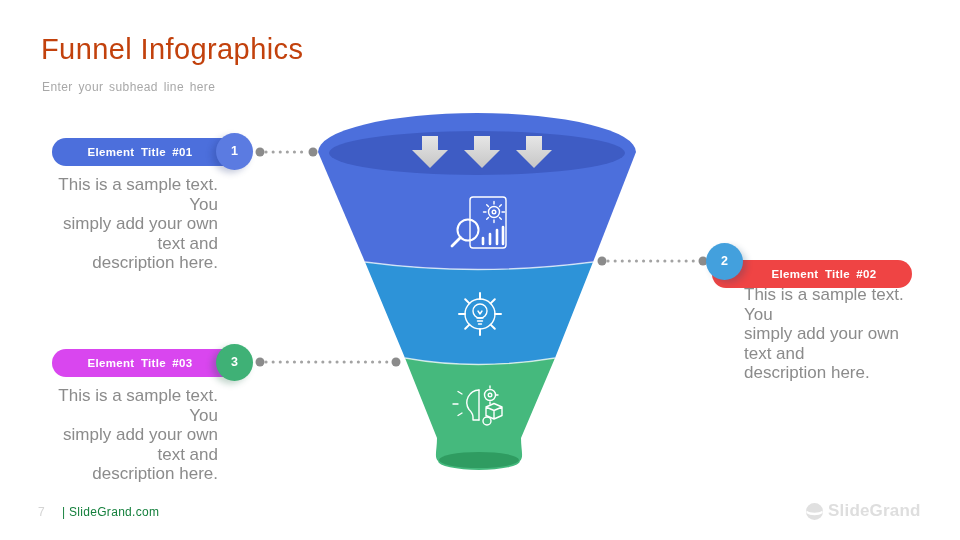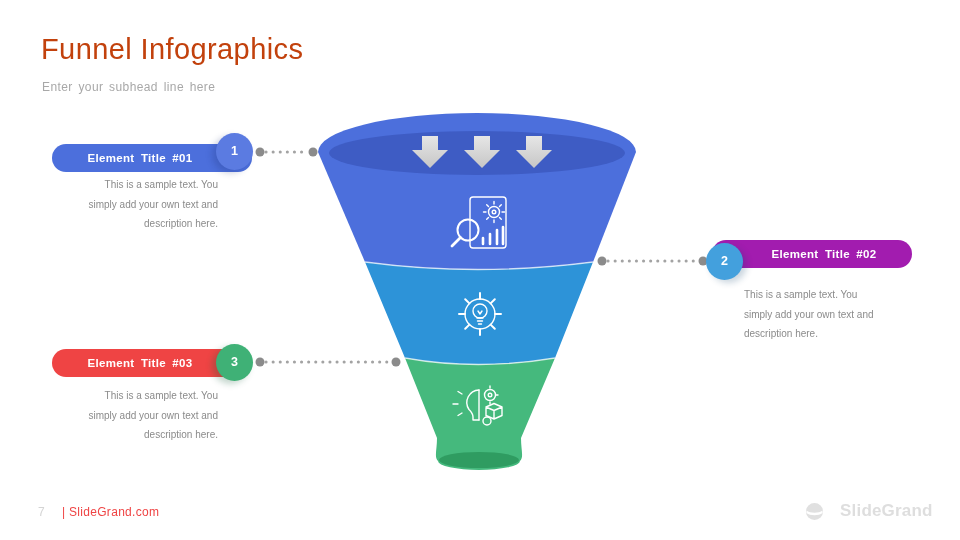--- a/index.html
+++ b/index.html
@@ -16,44 +16,44 @@
   .subtitle {
     position:absolute; left:42px; top:80px; font-size:12px; color:#a8a8a8;
     letter-spacing:0.4px; word-spacing:2px;
   }
 
   .pill {
     position:absolute; height:28px; width:200px; border-radius:14px;
     color:#ffffff; font-size:11.5px; font-weight:700; line-height:28px;
     text-align:center; letter-spacing:0.3px; word-spacing:3px; box-sizing:border-box;
   }
-  .pill-1 { left:52px;  top:144px; background:#4c6fdc; padding-right:24px; }
-  .pill-2 { left:712px; top:240px; background:#a21caf; padding-left:24px; }
-  .pill-3 { left:52px;  top:349px; background:#ef4444; padding-right:24px; }
+  .pill-1 { left:52px;  top:138px; background:#4c6fdc; padding-right:24px; }
+  .pill-2 { left:712px; top:260px; background:#ef4444; padding-left:24px; }
+  .pill-3 { left:52px;  top:349px; background:#d946ef; padding-right:24px; }
 
   .num-circle {
     position:absolute; width:37px; height:37px; border-radius:50%;
     color:#ffffff; font-size:12.5px; font-weight:700; line-height:37px; text-align:center;
   }
   .circle-1 { left:216px; top:133px; background:#5b7be1; box-shadow:-4px 3px 6px rgba(30,50,120,0.25); }
   .circle-2 { left:706px; top:243px; background:#43a0dd; box-shadow:4px 3px 6px rgba(20,70,110,0.22); }
   .circle-3 { left:216px; top:344px; background:#3fb176; box-shadow:-4px 3px 6px rgba(20,90,55,0.25); }
 
   .desc {
-    position:absolute; width:166px; font-size:10px; line-height:19.5px;
+    position:absolute; width:166px; font-size:17px; line-height:19.5px;
     color:#8b8b8b; white-space:pre-line;
   }
   .desc-1 { left:52px;  top:175px; text-align:right; }
   .desc-2 { left:744px; top:285px; text-align:left;  }
   .desc-3 { left:52px;  top:386px; text-align:right; }
 
   .page-num  { position:absolute; left:38px; top:505px; font-size:12px; color:#d4d4d4; }
-  .site-text { position:absolute; left:62px; top:505px; font-size:12px; color:#ef4444; letter-spacing:0.3px; }
+  .site-text { position:absolute; left:62px; top:505px; font-size:12px; color:#15803d; letter-spacing:0.3px; }
 
-  .brand { position:absolute; left:805px; top:501px; display:flex; align-items:center; gap:16px; }
+  .brand { position:absolute; left:805px; top:501px; display:flex; align-items:center; gap:4px; }
   .brand-text { font-size:17px; font-weight:700; color:#dedede; letter-spacing:0.2px; }
 </style>
 </head>
 <body>
 
 <div class="slide">
 
   <svg class="overlay" viewBox="0 0 960 540">
     <defs>
       <linearGradient id="arrowGrad" x1="0" y1="0" x2="0" y2="1">

